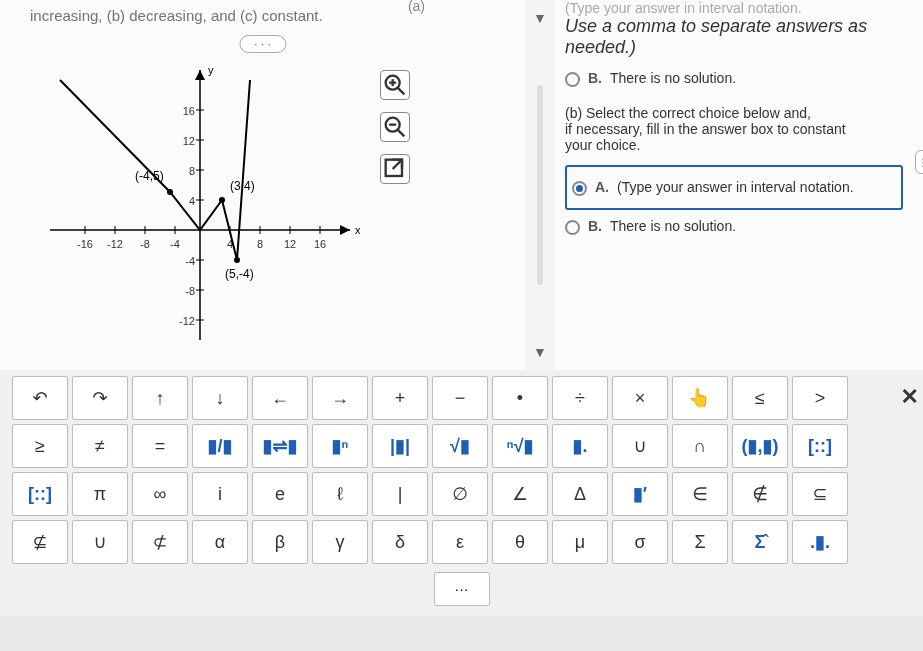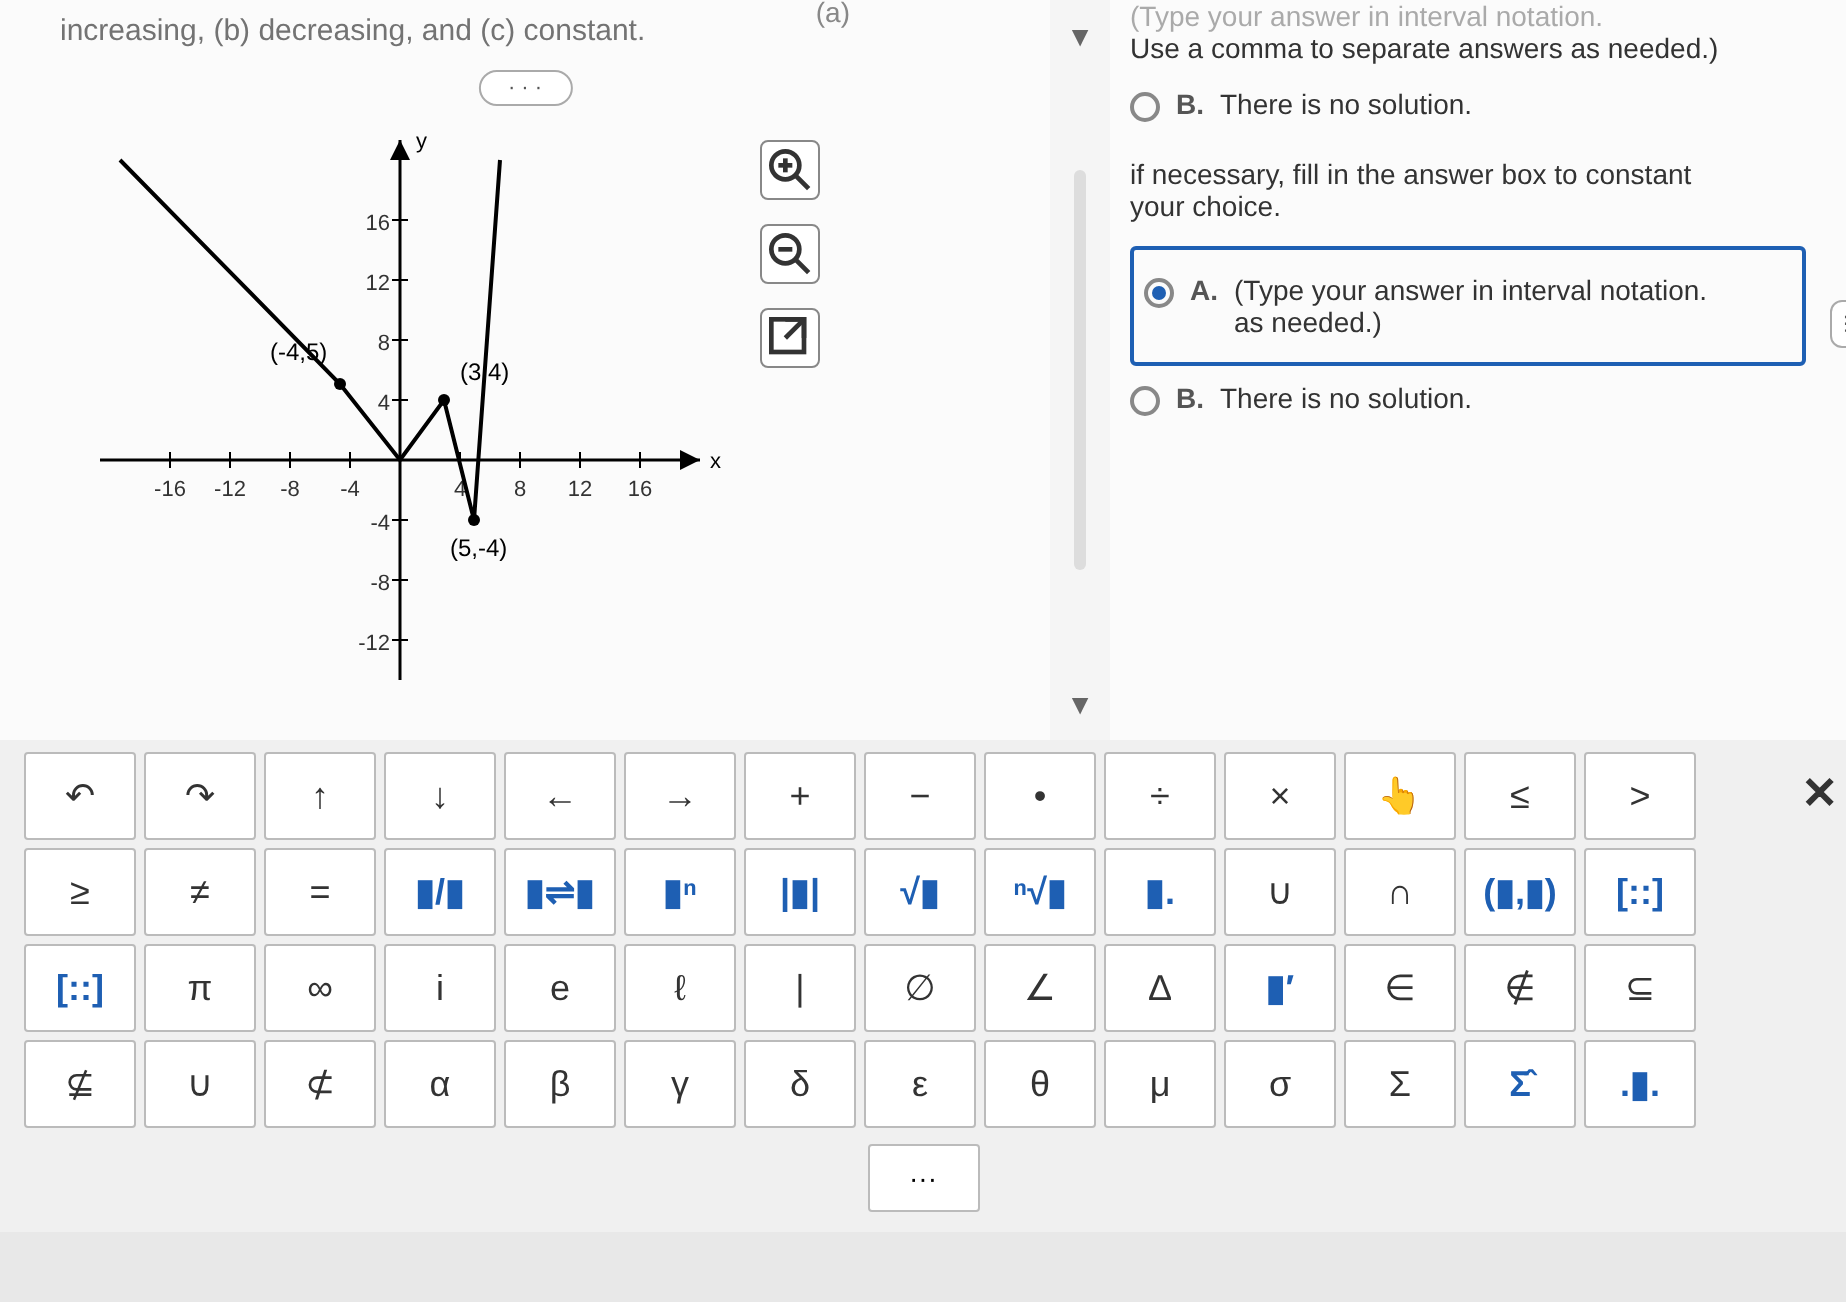--- a/index.html
+++ b/index.html
@@ -248,40 +248,40 @@
   </div>
 
   <div class="divider-col">
     <span class="tri">▼</span>
     <div class="vbar"></div>
     <span class="tri">▼</span>
   </div>
 
   <div class="right-panel">
     <div class="ghost-text">(Type your answer in interval notation.</div>
-    <div style="font-size:14px;">Use a comma to separate answers as needed.)</div>
+    <div style="font-size:18px;font-style:italic;">Use a comma to separate answers as needed.)</div>
 
     <div class="radio-row" style="margin-top:12px;">
       <span class="radio-circle"></span>
       <span class="radio-label">B.</span>
       <span>There is no solution.</span>
     </div>
 
     <div style="margin-top:18px;">
+      <div>(b) Select the correct choice below and,</div>
       <div>if necessary, fill in the answer box to constant</div>
       <div>your choice.</div>
     </div>
 
     <div class="option-box" style="margin-top:12px;">
       <div class="radio-row">
         <span class="radio-circle selected"></span>
         <span class="radio-label">A.</span>
         <div style="flex:1;">
           <div>(Type your answer in interval notation.</div>
-          <div>as needed.)</div>
         </div>
       </div>
     </div>
 
     <div class="radio-row" style="margin-top:8px;">
       <span class="radio-circle"></span>
       <span class="radio-label">B.</span>
       <span>There is no solution.</span>
     </div>
 

